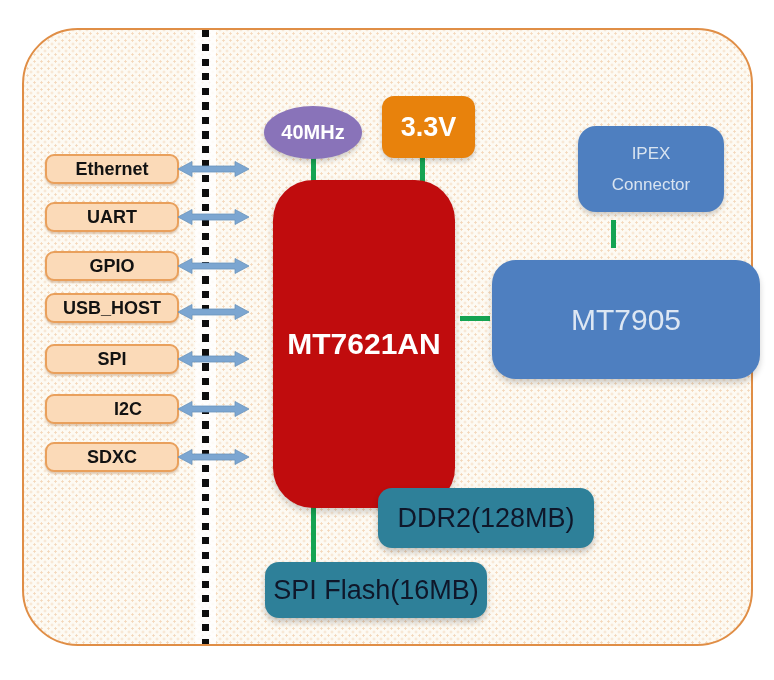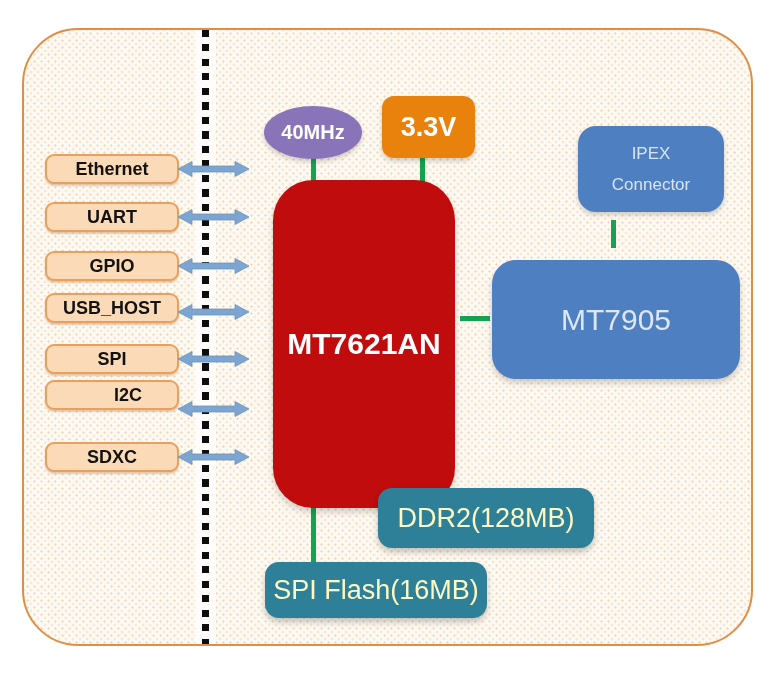--- a/index.html
+++ b/index.html
@@ -71,39 +71,39 @@
     box-shadow:0 3px 5px rgba(0,0,0,0.18);
   }
   .soc{
     left:273px;top:180px;width:182px;height:328px;
     background:var(--soc-red,#c00c0d);
     border-radius:40px;
     font-size:30px;font-weight:bold;
     box-shadow:0 4px 7px rgba(0,0,0,0.18);
   }
   .wifi{
-    left:492px;top:260px;width:248px;height:119px;
+    left:492px;top:260px;width:268px;height:119px;
     background:var(--wifi-blue,#4e7fc0);
     border-radius:24px;
     font-size:30px;color:#dde7f3;
     box-shadow:0 4px 6px rgba(0,0,0,0.18);
   }
   .ipex{
     left:547px;top:126px;width:146px;height:86px;
     background:var(--wifi-blue,#4e7fc0);
     border-radius:18px;
     flex-direction:column;gap:11px;
     font-size:17px;color:#d9e4f0;
     box-shadow:0 3px 5px rgba(0,0,0,0.18);
     margin-left:31px;
   }
   .mem{
     background:var(--memory-teal,#2e8099);
     border-radius:14px;
-    font-size:27px;color:#fef9c3;
+    font-size:27px;color:#0f172a;
     box-shadow:0 4px 6px rgba(0,0,0,0.22);
   }
   .ddr{left:378px;top:488px;width:216px;height:60px;}
   .flash{left:265px;top:562px;width:222px;height:56px;}
 </style>
 </head>
 <body>
 
 <div class="abs frame"></div>
 <div class="abs dash-strip"></div>
@@ -124,21 +124,21 @@
   </div>
 <div class="abs io-box" style="top:251px;">
     <span>GPIO</span>
   </div>
 <div class="abs io-box" style="top:293px;">
     <span>USB_HOST</span>
   </div>
 <div class="abs io-box" style="top:344px;">
     <span>SPI</span>
   </div>
-<div class="abs io-box" style="top:380px;padding-left:32px;">
+<div class="abs io-box" style="top:394px;padding-left:32px;">
     <span>I2C</span>
   </div>
 <div class="abs io-box" style="top:442px;">
     <span>SDXC</span>
   </div>
 
 <div class="abs arrow" style="top:160px;">
     <svg viewBox="0 0 71 18">
       <polygon points="0,9 14,1.5 14,6 57,6 57,1.5 71,9 57,16.5 57,12 14,12 14,16.5"></polygon>
     </svg>

